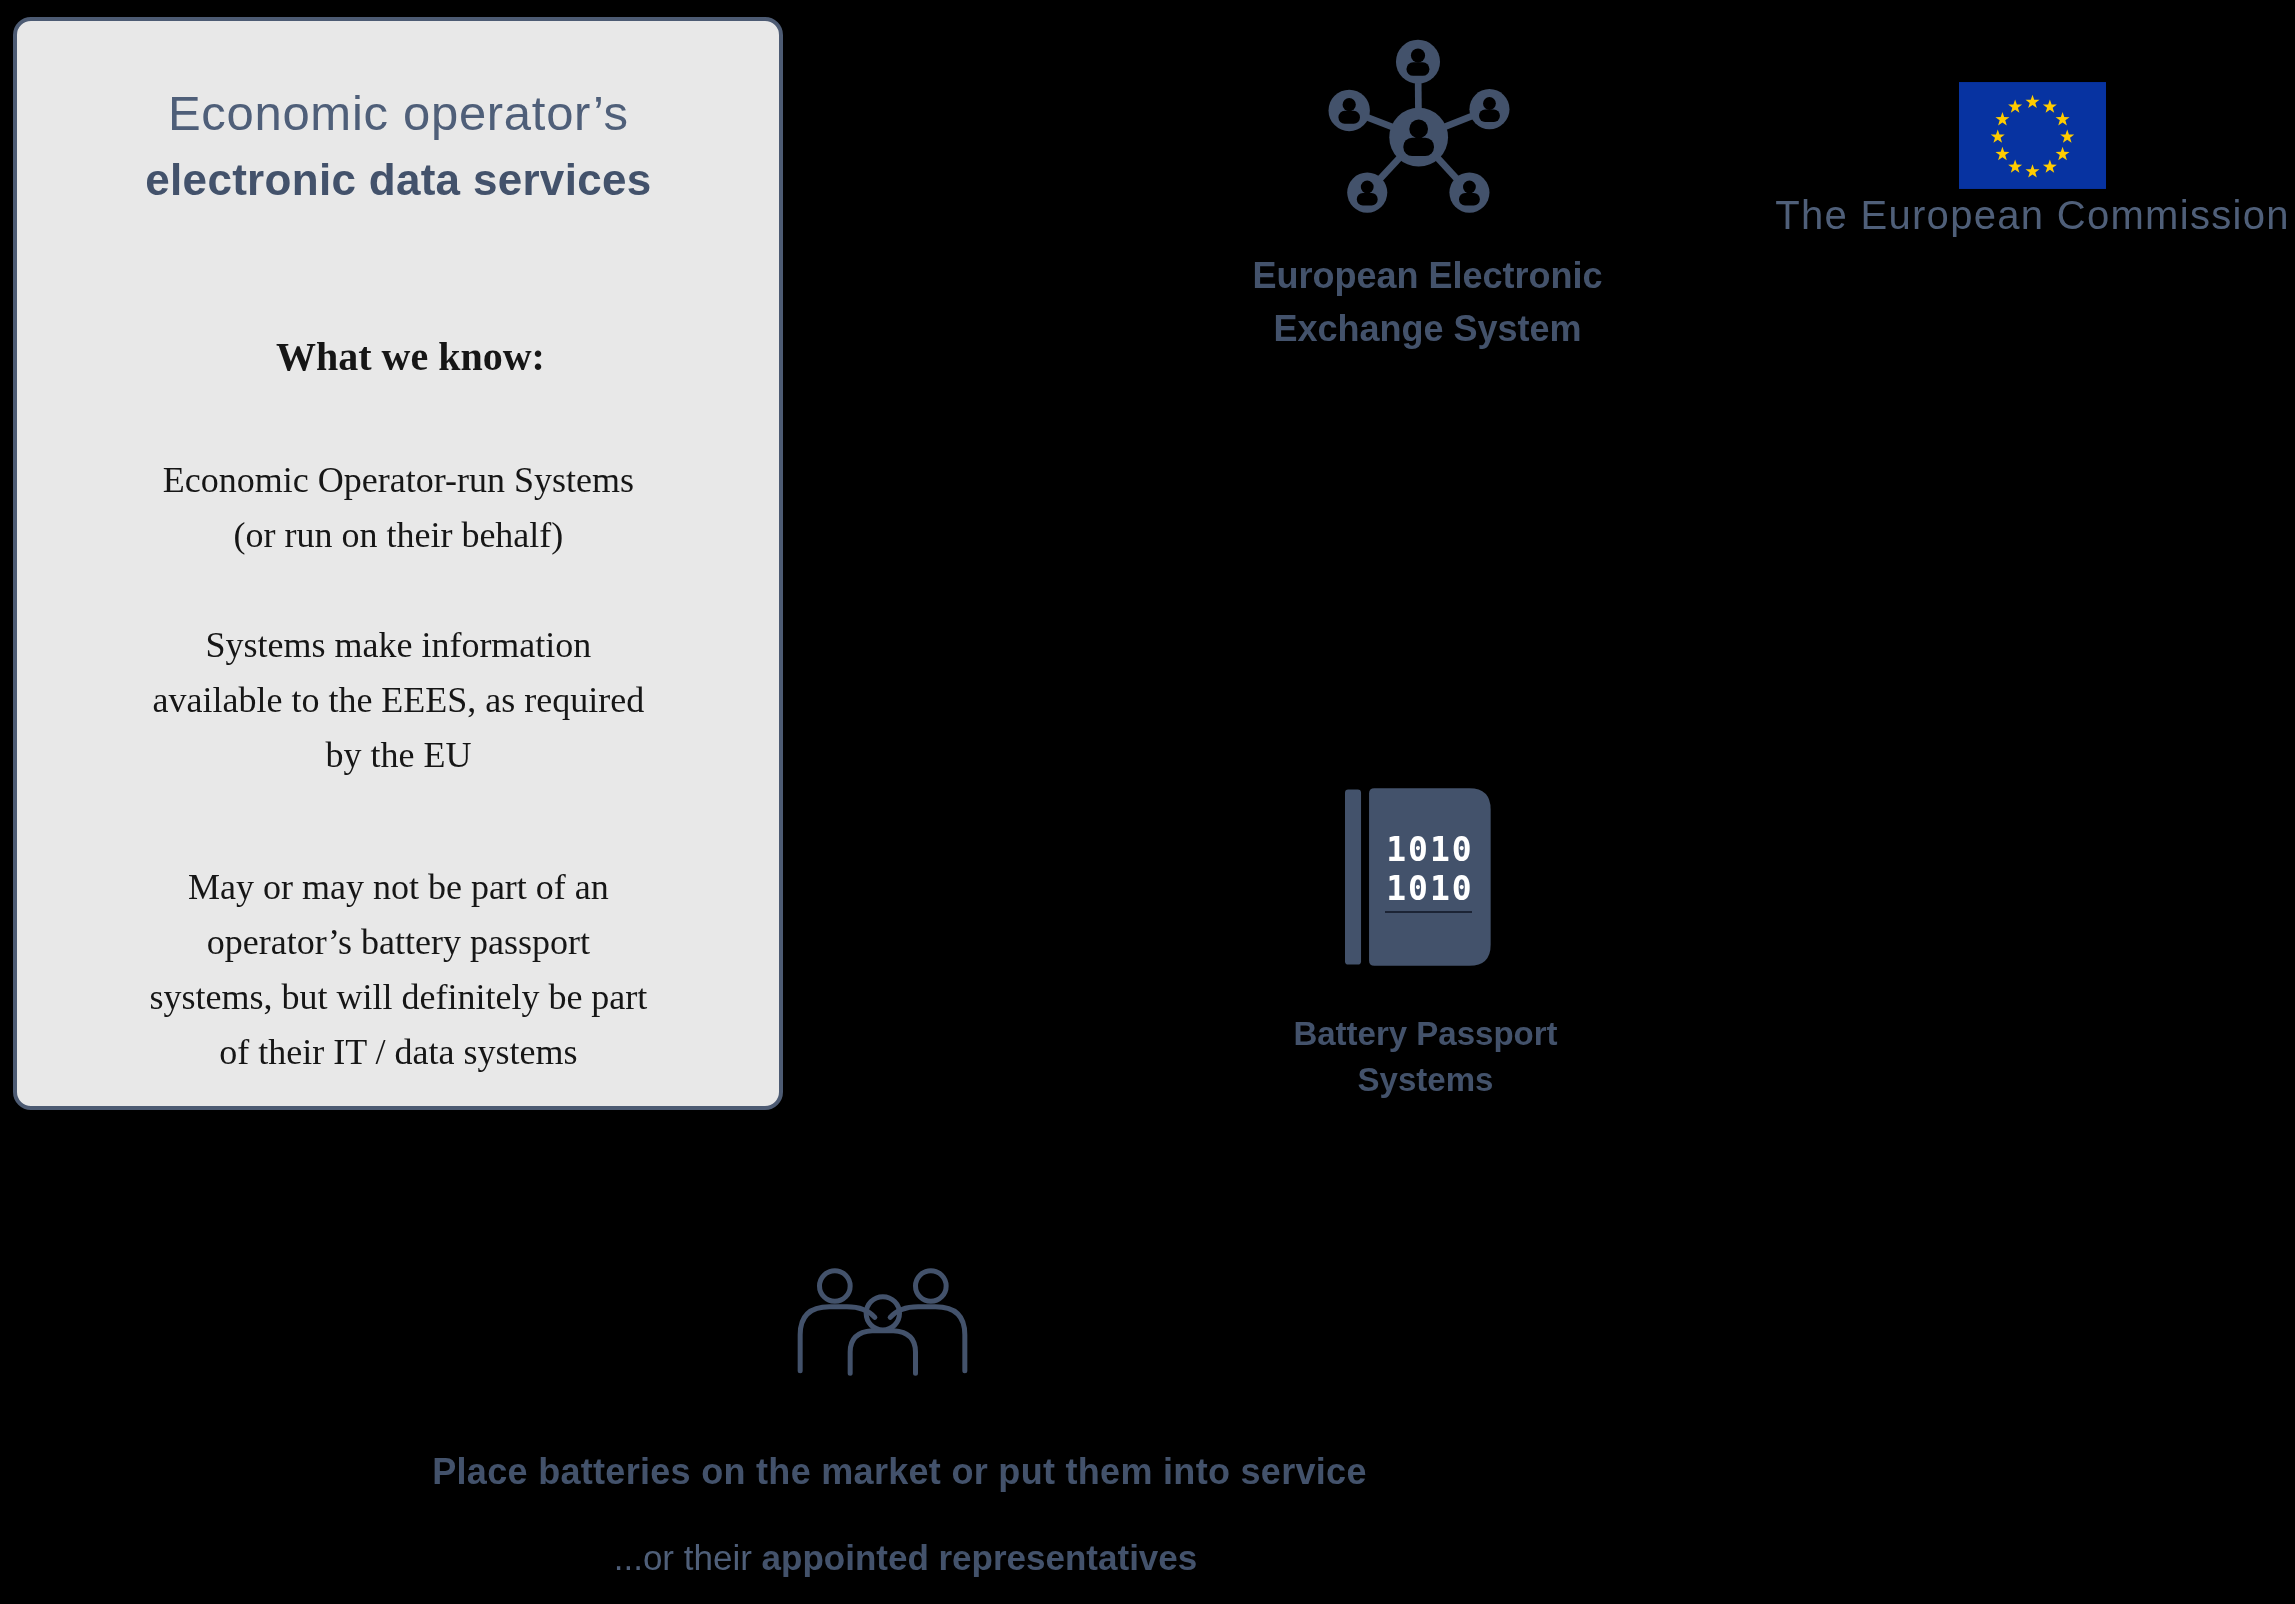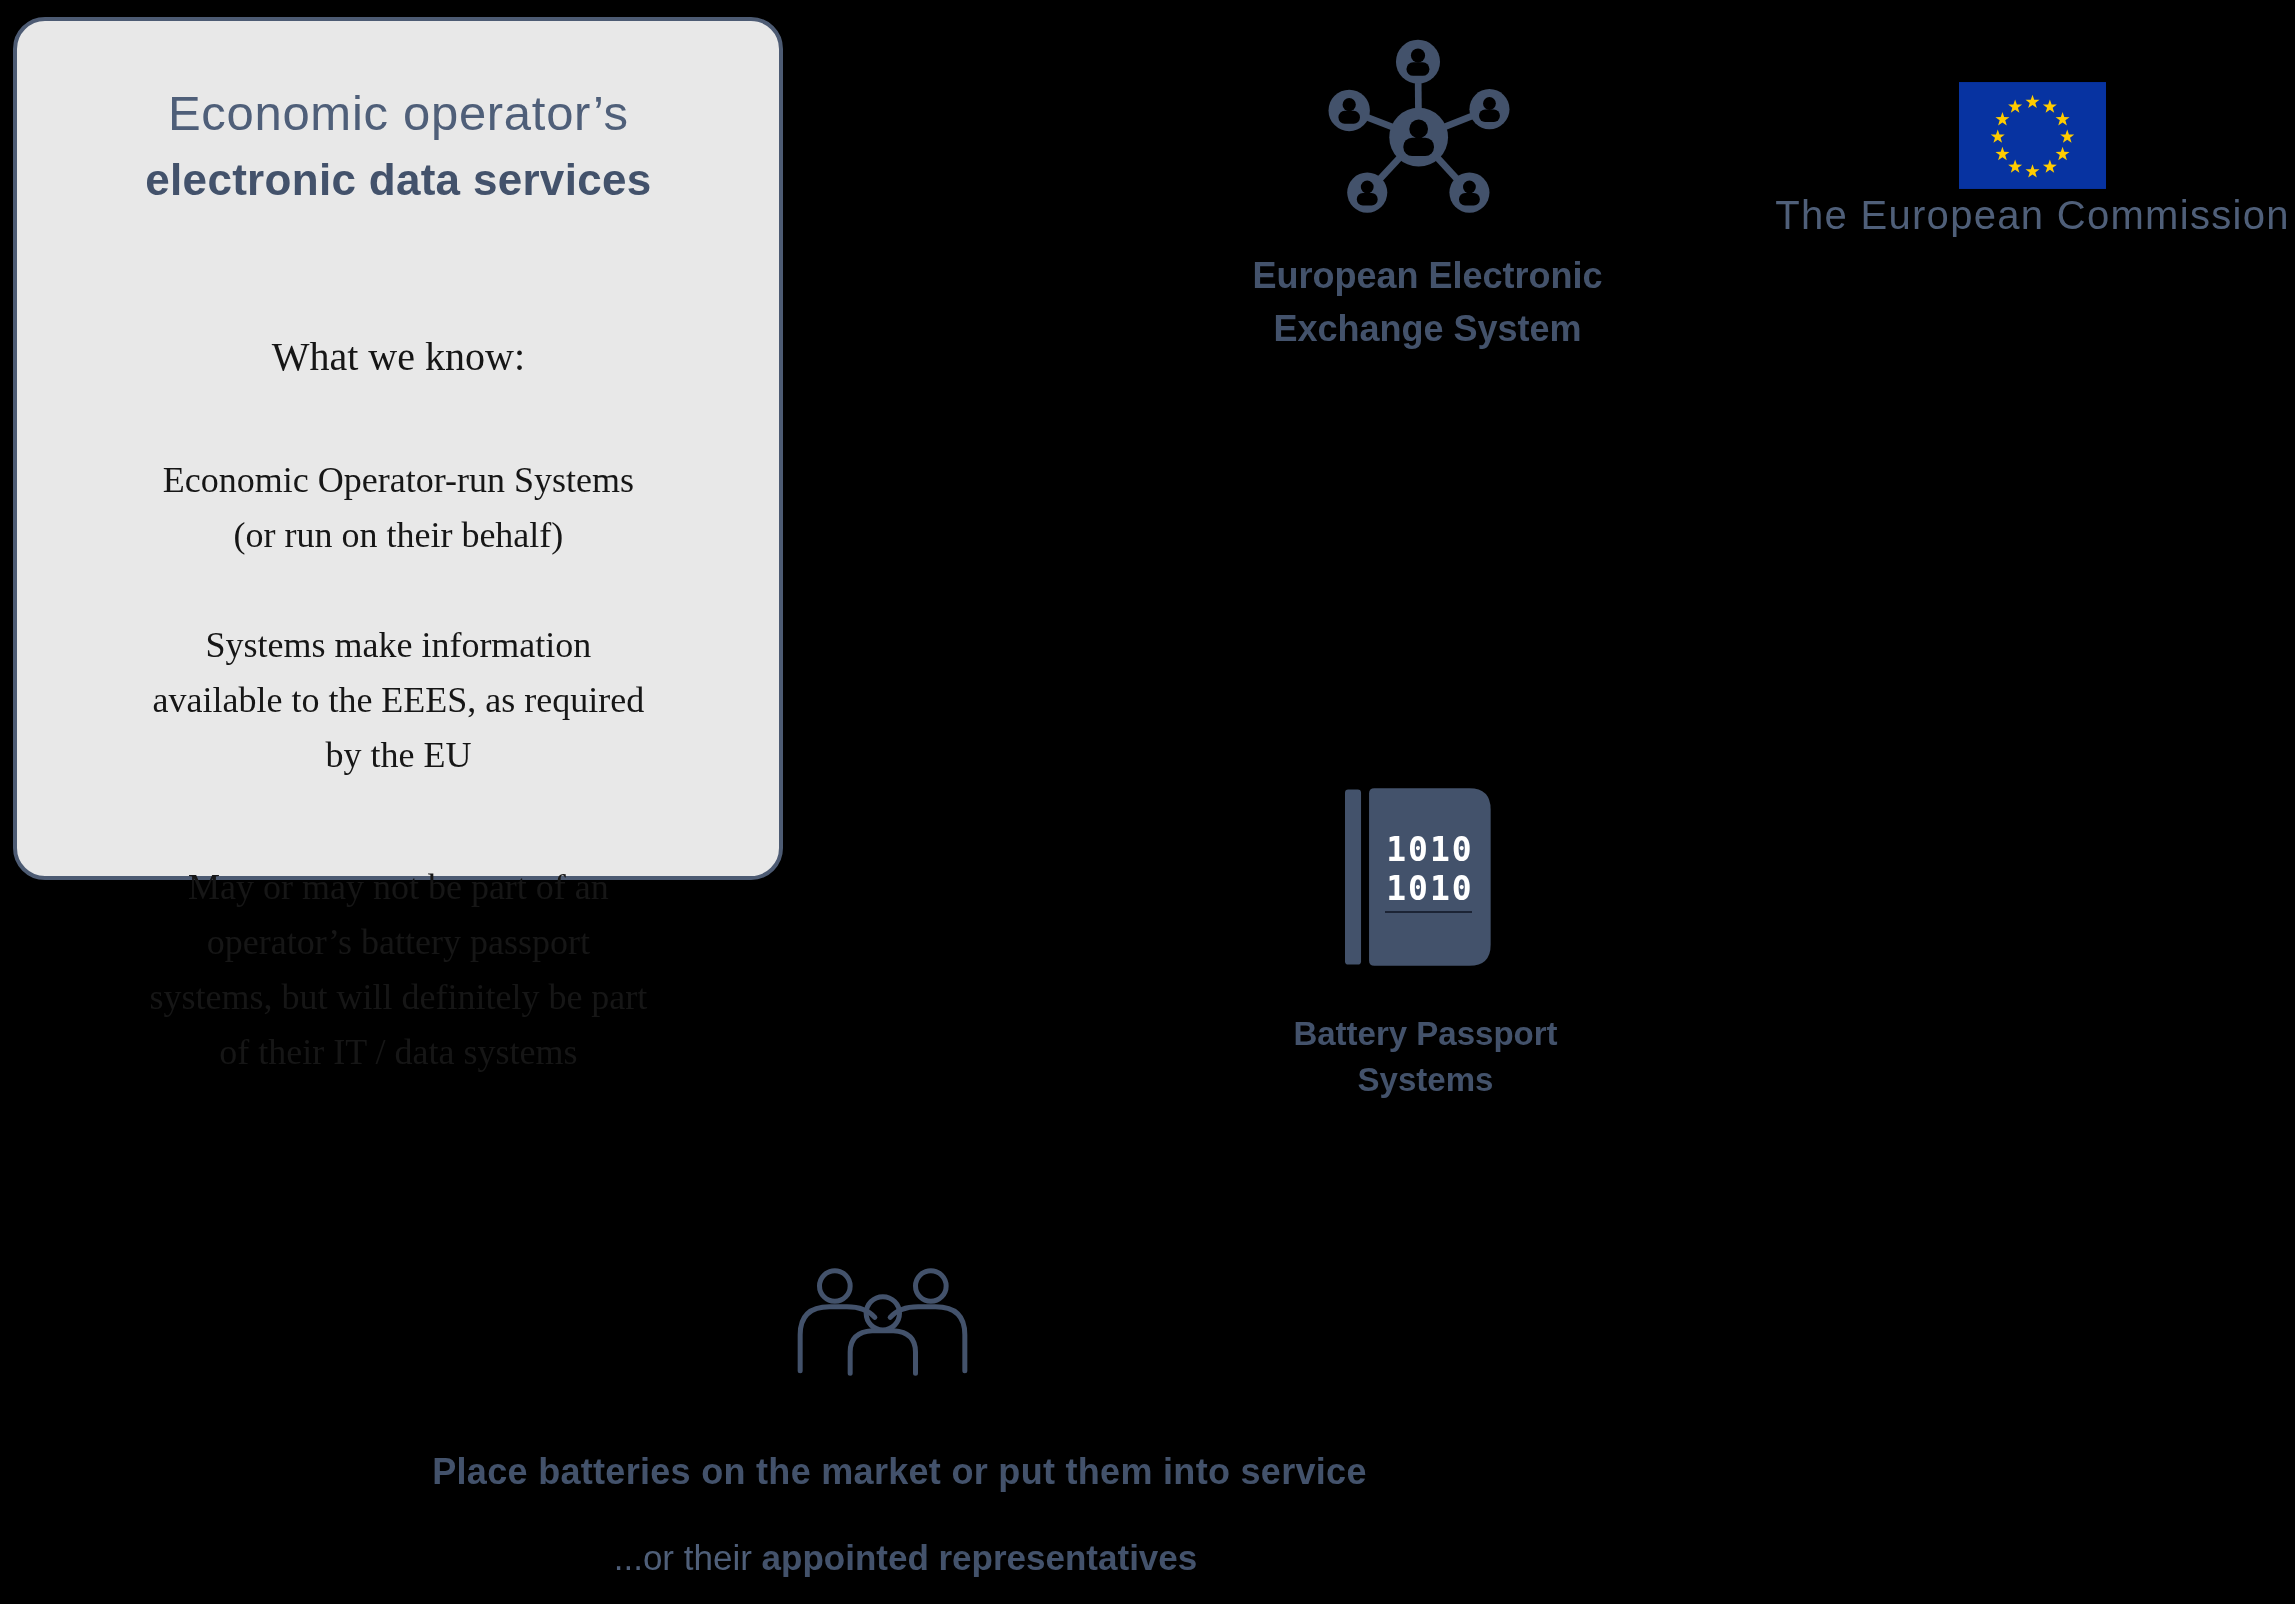--- a/index.html
+++ b/index.html
@@ -6,28 +6,28 @@
     --background:#000000; --card-bg:#e8e8e8; --card-border:#4d5b73;
     --slate:#43526b; --slate-light:#4f5f79; --ink:#161616;
     --eu-blue:#0733a1; --eu-star:#ffcc00; --white:#ffffff; --book-line:#1c2435;
   }
   *{margin:0;padding:0;box-sizing:border-box}
   html,body{background:var(--background);}
   .stage{position:relative;width:2295px;height:1605px;background:var(--background);
          font-family:"Liberation Sans",sans-serif;overflow:hidden;}
 
   
-  .card{position:absolute;left:13.4px;top:17.4px;width:770px;height:863px;
-        background:var(--card-bg);border:4.7px solid var(--card-border);border-radius:32px;padding-left:12px;}
+  .card{position:absolute;left:13.4px;top:17.4px;width:770px;height:1093px;
+        background:var(--card-bg);border:4.7px solid var(--card-border);border-radius:18px;padding-left:12px;}
   .card-title1{position:absolute;left:0;top:64px;width:100%;text-align:center;
         font-size:49px;font-weight:400;color:var(--slate-light);letter-spacing:0.7px;}
   .card-title2{position:absolute;left:0;top:134px;width:100%;text-align:center;
         font-size:44px;font-weight:700;color:var(--slate);letter-spacing:0.3px;}
   .hand{font-family:cursive;color:var(--ink);white-space:pre-line;text-align:center;}
-  .card-heading{position:absolute;left:0;top:312px;width:100%;font-size:40px;font-weight:400;}
+  .card-heading{position:absolute;left:12px;top:312px;width:100%;font-size:40px;font-weight:700;}
   .card-para{position:absolute;left:0;width:100%;padding:0 12px;font-size:36px;line-height:55px;}
   .p1{top:432px}.p2{top:597px}.p3{top:839px}
 
   
   .eees-icon{position:absolute;left:1323px;top:37px;width:190px;height:179px;}
   .eees-label{position:absolute;left:1220px;top:249px;width:415px;text-align:center;
         font-size:36px;font-weight:700;line-height:53px;color:var(--slate);white-space:pre-line;}
 
   
   .eu-flag{position:absolute;left:1959px;top:82px;width:147px;height:107px;}

